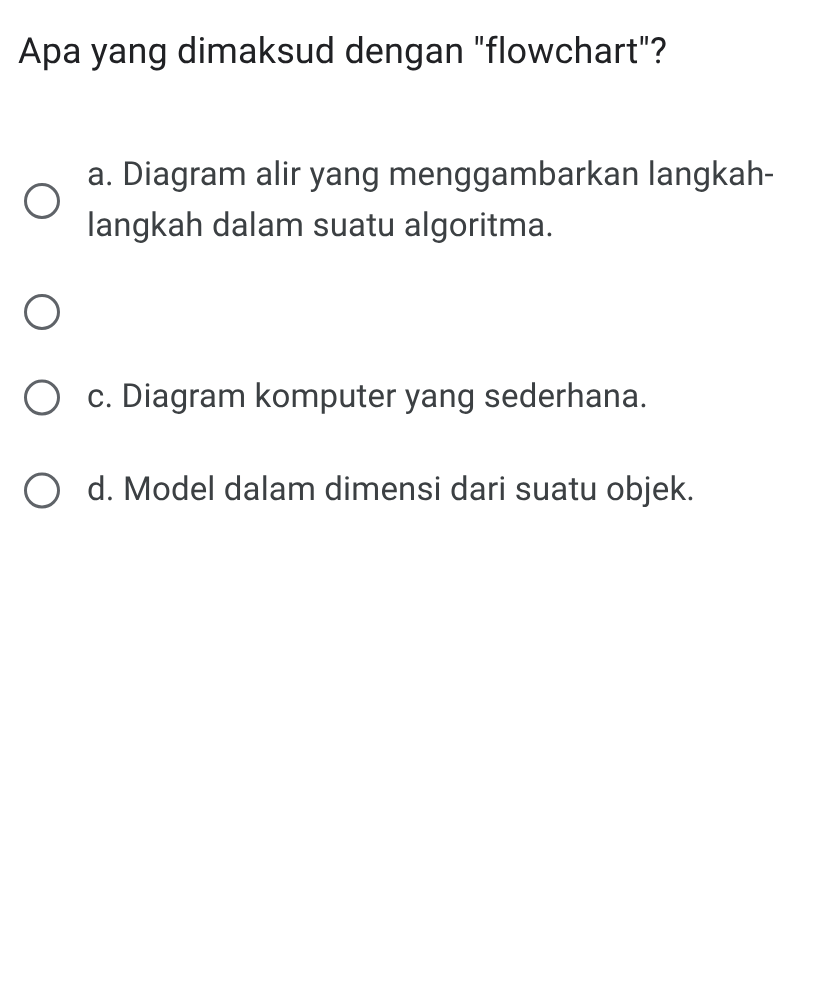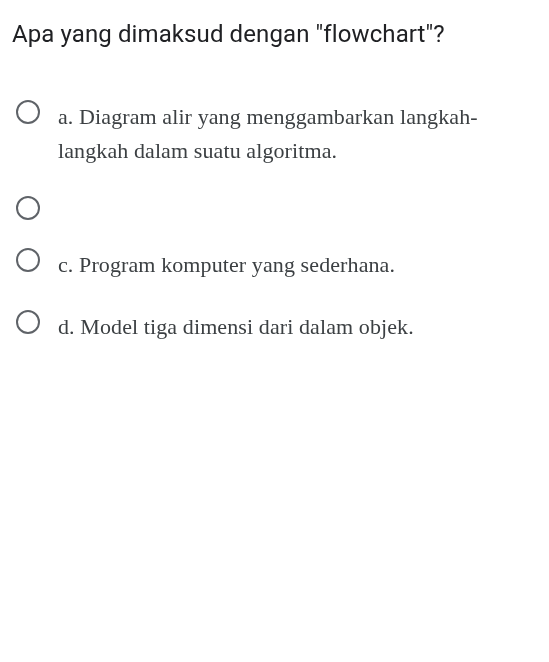--- a/index.html
+++ b/index.html
@@ -23,23 +23,23 @@
       letter-spacing: 0.1px;
     }
     .options {
       display: flex;
       flex-direction: column;
       gap: 28px;
       padding-left: 4px;
     }
     .option {
       display: flex;
+      align-items: center;
       gap: 18px;
       cursor: pointer;
-      font-family: Liberation Serif, serif;
     }
     .radio {
       width: 24px;
       height: 24px;
       min-width: 24px;
       border: 2.5px solid #5f6368;
       border-radius: 50%;
       flex-shrink: 0;
     }
     .option-label {
@@ -58,19 +58,19 @@
 <div class="options">
   <label class="option">
     <span class="radio"></span>
     <span class="option-label">a. Diagram alir yang menggambarkan langkah-langkah dalam suatu algoritma.</span>
   </label>
   <label class="option">
     <span class="radio"></span>
   </label>
   <label class="option">
     <span class="radio"></span>
-    <span class="option-label">c. Program komputer yang sederhana.</span>
+    <span class="option-label">c. Diagram komputer yang sederhana.</span>
   </label>
   <label class="option">
     <span class="radio"></span>
-    <span class="option-label">d. Model tiga dimensi dari dalam objek.</span>
+    <span class="option-label">d. Model dalam dimensi dari suatu objek.</span>
   </label>
 </div>
 
 </body></html>

